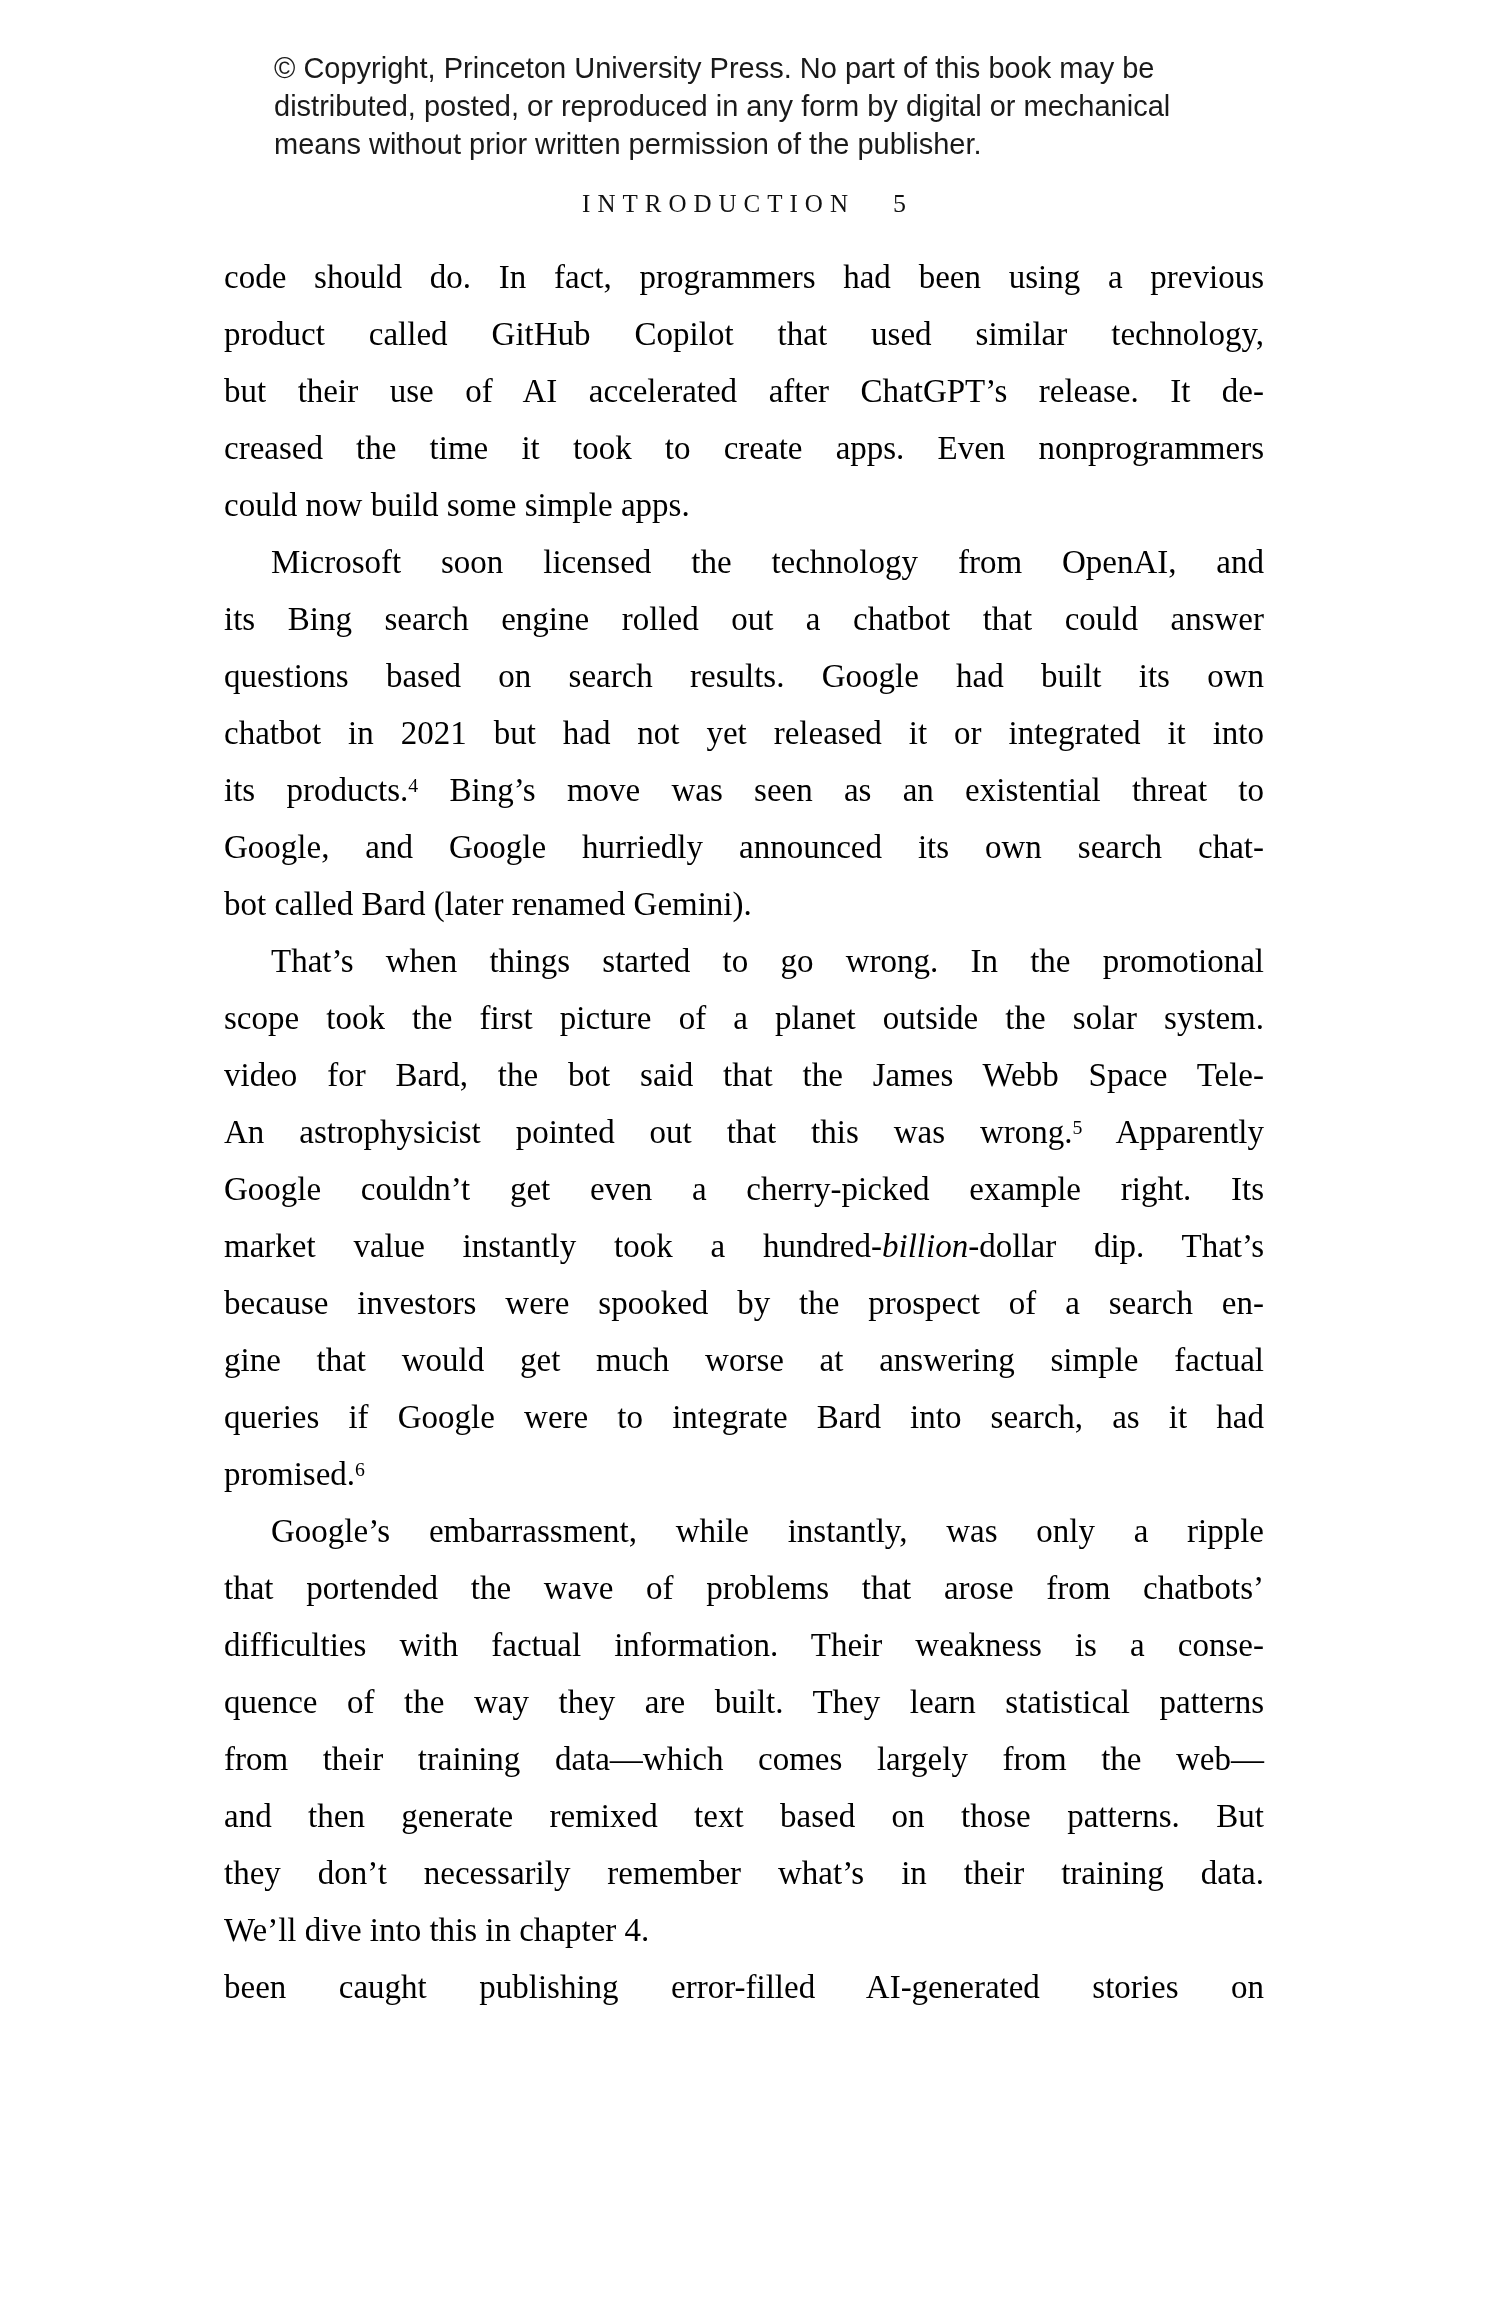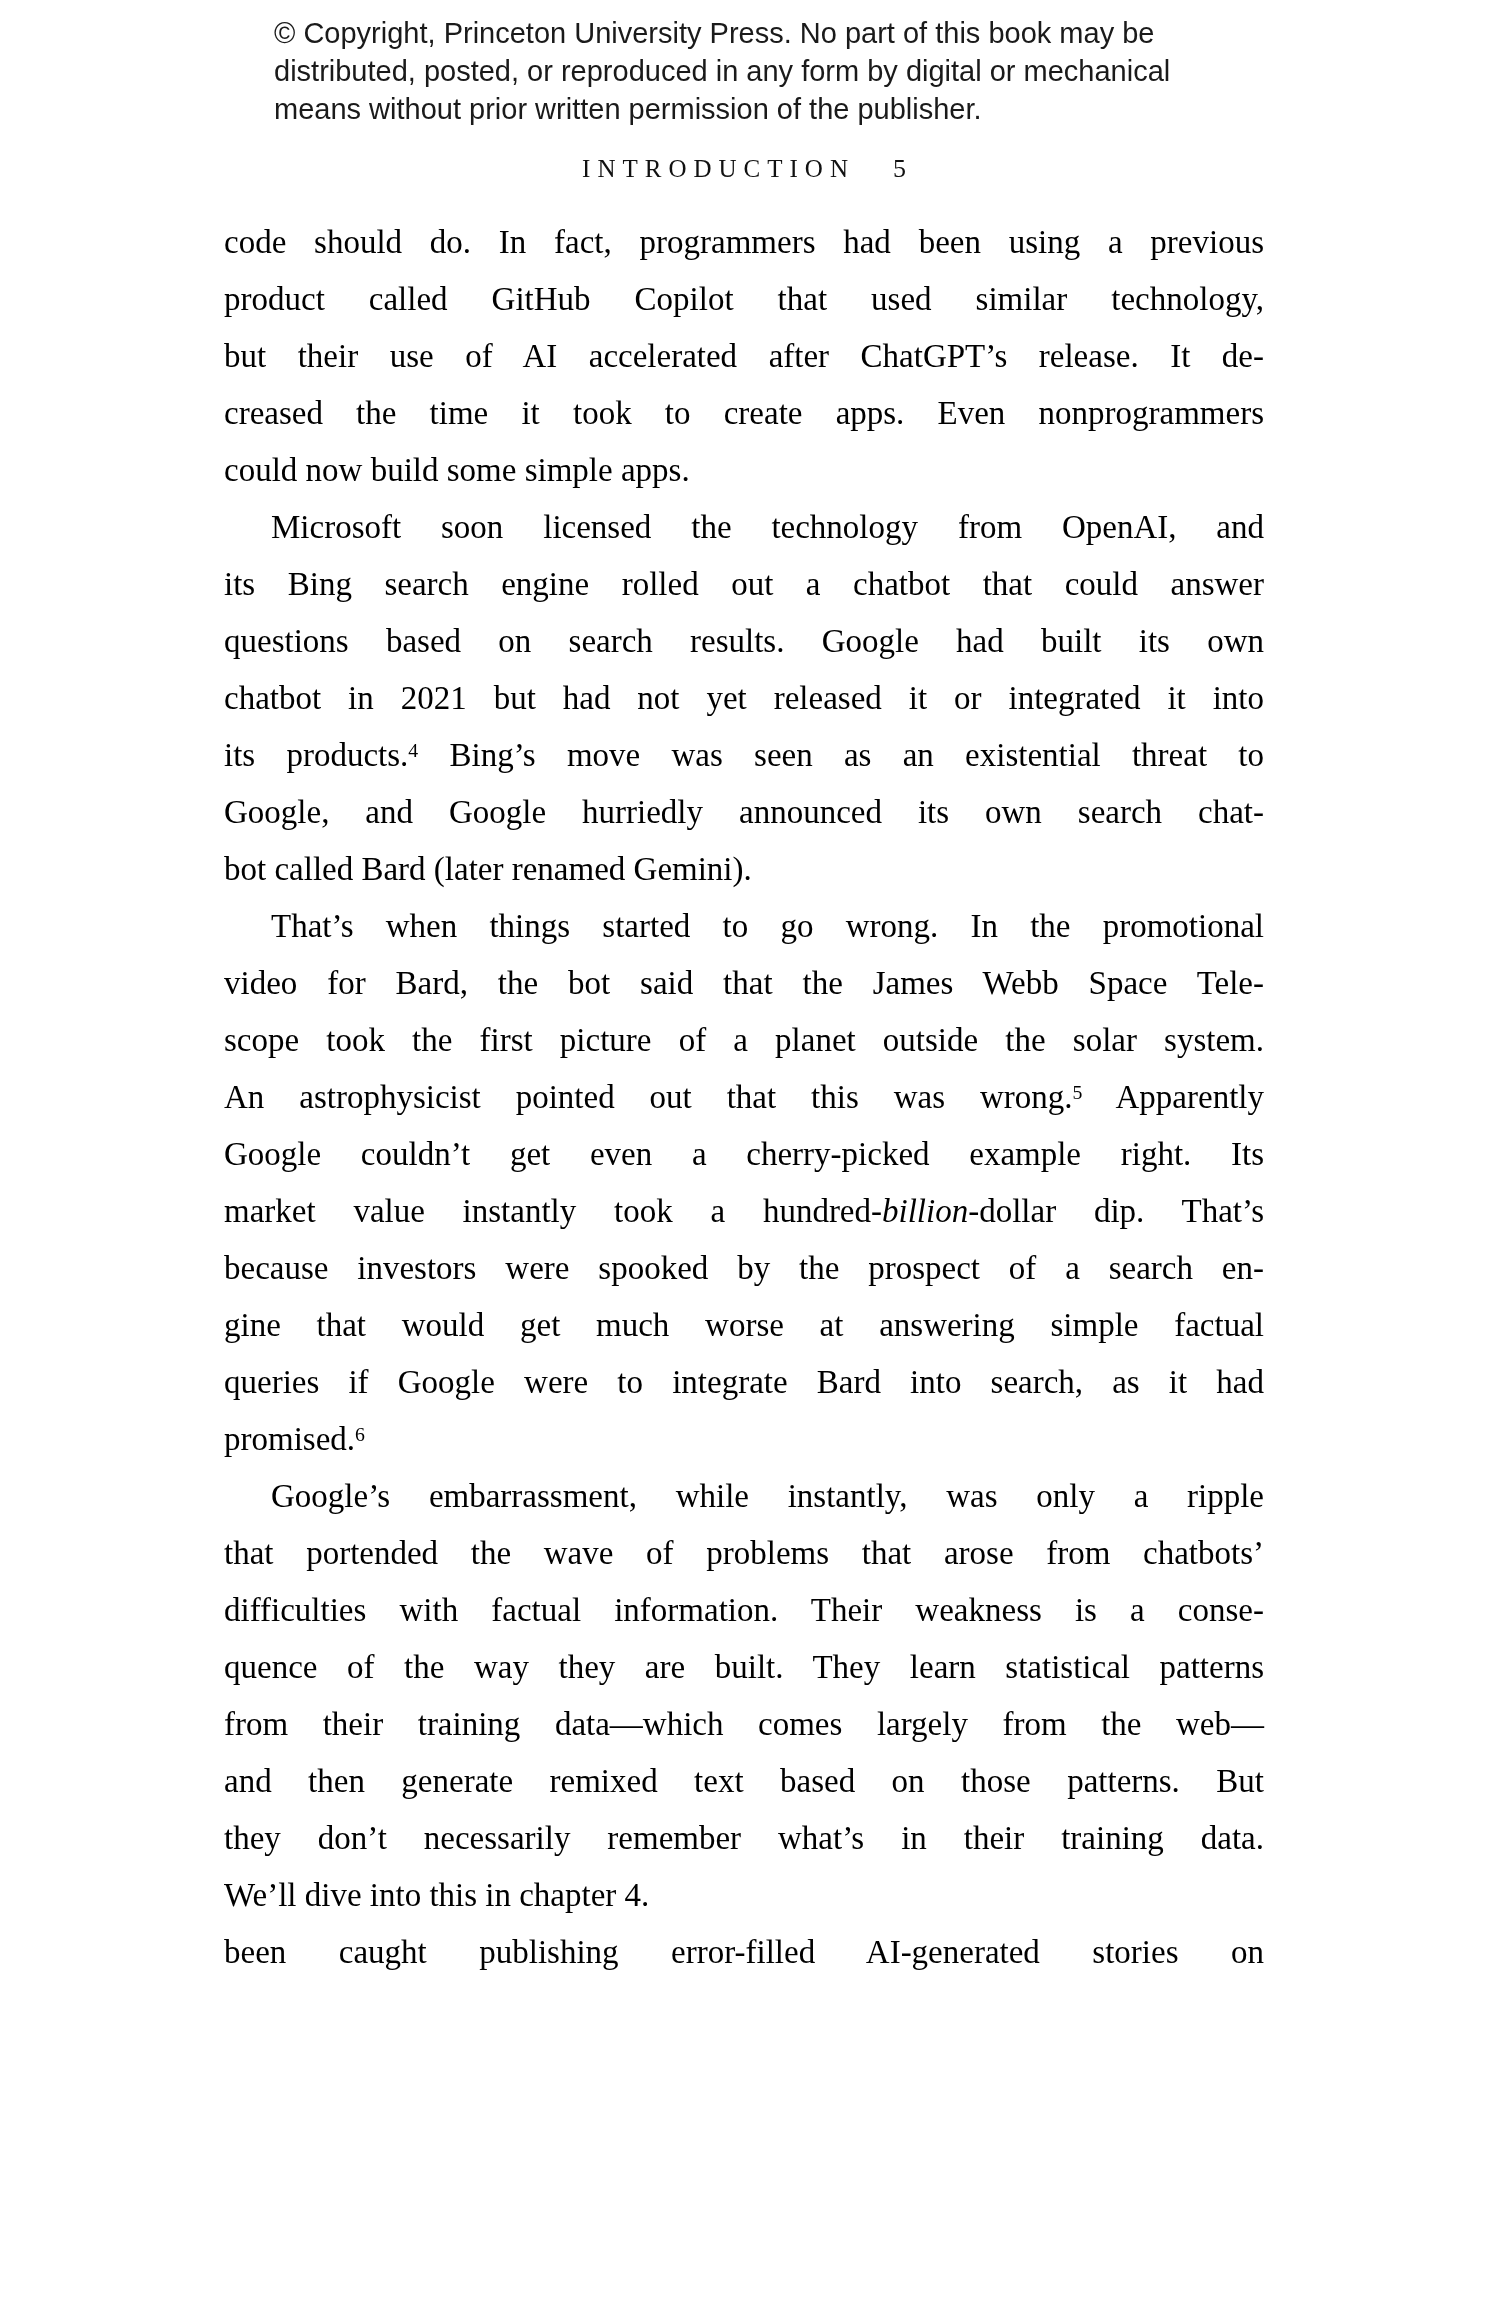--- a/index.html
+++ b/index.html
@@ -8,20 +8,21 @@
     background: #ffffff;
   }
   .page {
     position: relative;
     width: 1500px;
     height: 2078px;
     background: #ffffff;
     color: #0a0a0a;
     font-family: "Liberation Serif", "DejaVu Serif", serif;
     overflow: hidden;
+    margin-top: 35px;
   }
   .copyright {
     position: absolute;
     left: 274px;
     top: 14px;
     width: 1000px;
     font-family: "Liberation Sans", "DejaVu Sans", sans-serif;
     font-size: 29px;
     line-height: 38px;
     color: #1a1a1a;
@@ -106,22 +107,22 @@
         <div class="line indent"><span class="seg">Microsoft soon licensed the technology from OpenAI, and</span></div>
         <div class="line"><span class="seg">its Bing search engine rolled out a chatbot that could answer</span></div>
         <div class="line"><span class="seg">questions based on search results. Google had built its own</span></div>
         <div class="line"><span class="seg">chatbot in 2021 but had not yet released it or integrated it into</span></div>
         <div class="line"><span class="seg">its products.</span><span class="sup">4</span><span class="seg"> Bing’s move was seen as an existential threat to</span></div>
         <div class="line"><span class="seg">Google, and Google hurriedly announced its own search chat-</span></div>
         <div class="line last"><span class="seg">bot called Bard (later renamed Gemini).</span></div>
       </div>
       <div class="para">
         <div class="line indent"><span class="seg">That’s when things started to go wrong. In the promotional</span></div>
+        <div class="line"><span class="seg">scope took the first picture of a planet outside the solar system.</span></div>
         <div class="line"><span class="seg">video for Bard, the bot said that the James Webb Space Tele-</span></div>
-        <div class="line"><span class="seg">scope took the first picture of a planet outside the solar system.</span></div>
         <div class="line"><span class="seg">An astrophysicist pointed out that this was wrong.</span><span class="sup">5</span><span class="seg"> Apparently</span></div>
         <div class="line"><span class="seg">Google couldn’t get even a cherry-picked example right. Its</span></div>
         <div class="line"><span class="seg">market value instantly took a hundred-</span><span class="it">billion</span><span class="seg">-dollar dip. That’s</span></div>
         <div class="line"><span class="seg">because investors were spooked by the prospect of a search en-</span></div>
         <div class="line"><span class="seg">gine that would get much worse at answering simple factual</span></div>
         <div class="line"><span class="seg">queries if Google were to integrate Bard into search, as it had</span></div>
         <div class="line last"><span class="seg">promised.</span><span class="sup">6</span></div>
       </div>
       <div class="para">
         <div class="line indent"><span class="seg">Google’s embarrassment, while instantly, was only a ripple</span></div>

